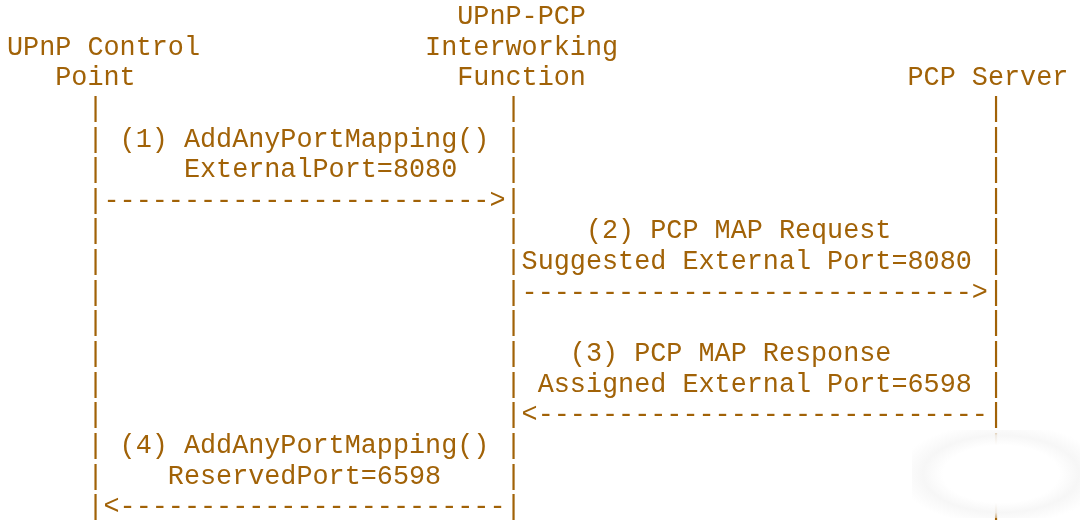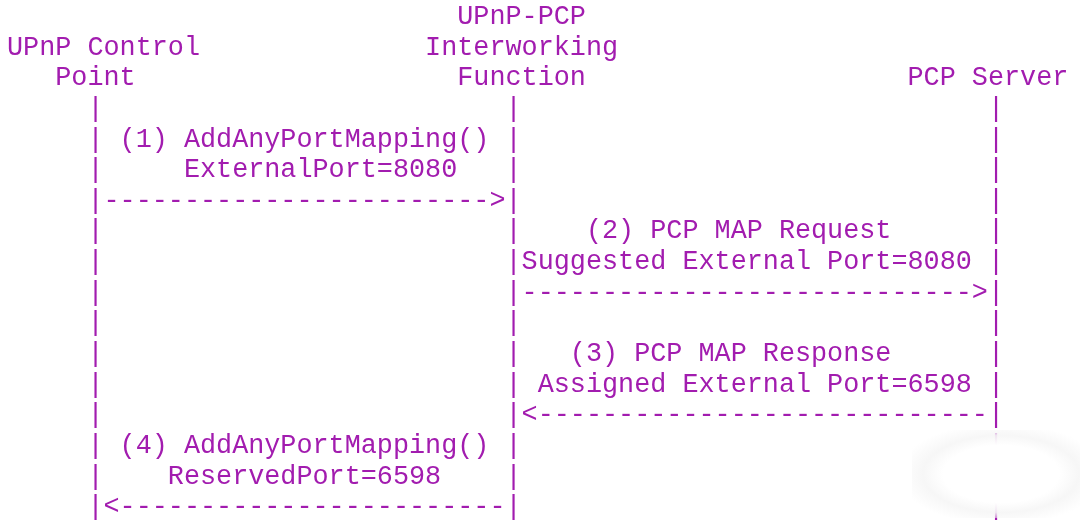--- a/index.html
+++ b/index.html
@@ -13,21 +13,21 @@
     width: 1080px; height: 523px;
     background: #ffffff;
   }
   pre.ascii {
     margin: 0;
     padding: 2px 0 0 7px;
     font-family: "Liberation Mono", "DejaVu Sans Mono", monospace;
     font-size: 26.8px;
     line-height: 30.65px;
     font-weight: 400;
-    color: #a21caf;
+    color: #a16207;
     white-space: pre;
   }
   pre.ascii > span { display: block; height: 30.65px; }
   .smudge {
     position: absolute;
     left: 912px; top: 430px;
     width: 178px; height: 88px;
     background: radial-gradient(ellipse at center,
       #ffffff 0%, #ffffff 46%,
       rgba(246,246,246,0.92) 62%,

